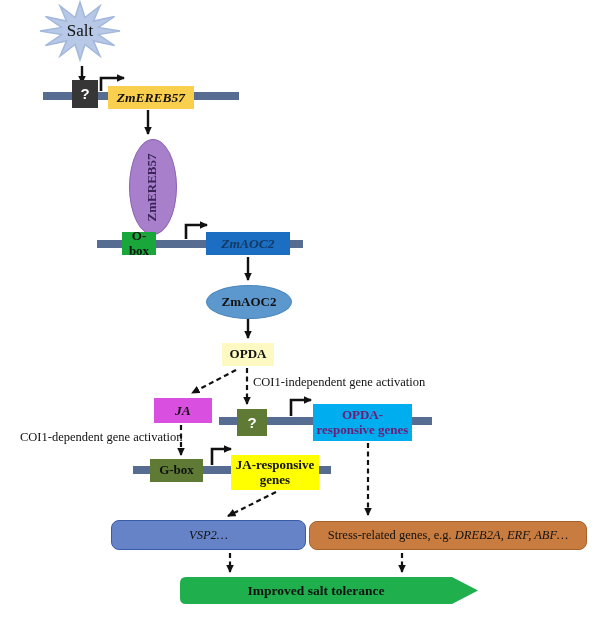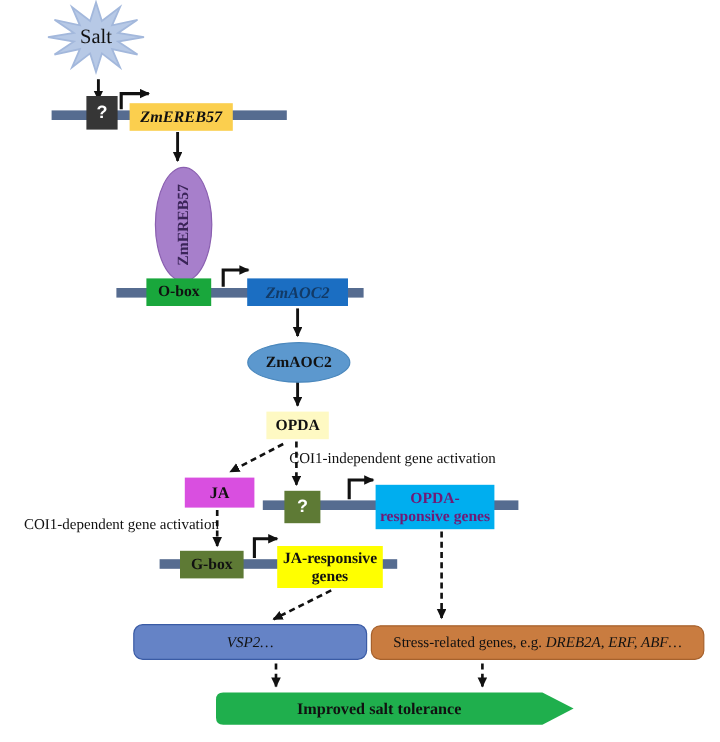--- a/index.html
+++ b/index.html
@@ -75,31 +75,31 @@
   <div class="salt-text" style="left:40px;top:4px;width:80px;height:54px;">Salt</div>
 
   <div class="node qbox" style="left:72px;top:80px;width:26px;height:28px;">?</div>
 
   <div class="node gene-yellow" style="left:108px;top:86px;width:86px;height:23px;">ZmEREB57</div>
 
   <div class="node ellipse-purple" style="left:129px;top:139px;width:46px;height:94px;">
     <span class="rot">ZmEREB57</span>
   </div>
 
-  <div class="node obox" style="left:122px;top:232px;width:54px;height:23px;">O-box</div>
+  <div class="node obox" style="left:122px;top:232px;width:34px;height:23px;">O-box</div>
 
   <div class="node gene-blue" style="left:206px;top:232px;width:84px;height:23px;">ZmAOC2</div>
 
   <div class="node ellipse-blue" style="left:206px;top:285px;width:84px;height:32px;">ZmAOC2</div>
 
   <div class="node opda" style="left:222px;top:343px;width:52px;height:23px;">OPDA</div>
 
-  <div class="label" style="left:241px;top:375px;">COI1-independent gene activation</div>
+  <div class="label" style="left:253px;top:375px;">COI1-independent gene activation</div>
 
-  <div class="node ja" style="left:154px;top:398px;width:58px;height:25px;">JA</div>
+  <div class="node ja" style="left:154px;top:398px;width:58px;height:25px;font-style:italic;">JA</div>
 
   <div class="label" style="left:20px;top:430px;">COI1-dependent gene activation</div>
 
   <div class="node qbox2" style="left:237px;top:409px;width:30px;height:27px;">?</div>
 
   <div class="node cyan" style="left:313px;top:404px;width:99px;height:37px;flex-direction:column;">
     <span>OPDA-</span>
     <span>responsive genes</span>
   </div>
 

